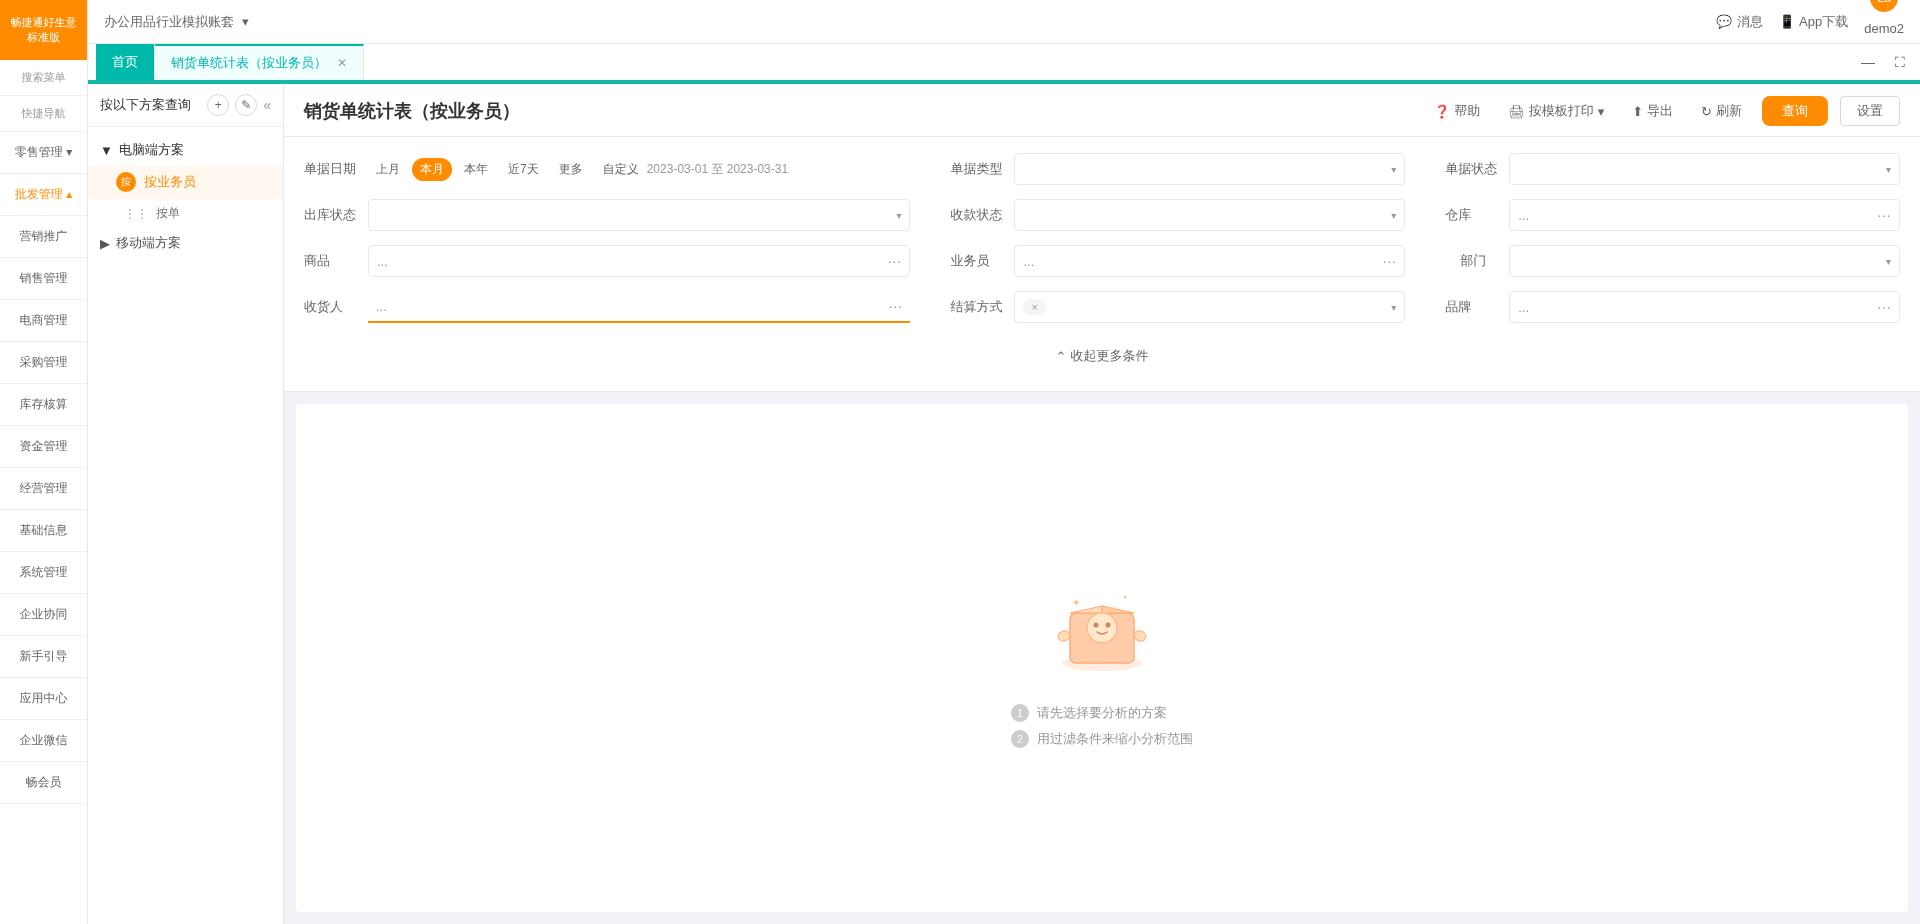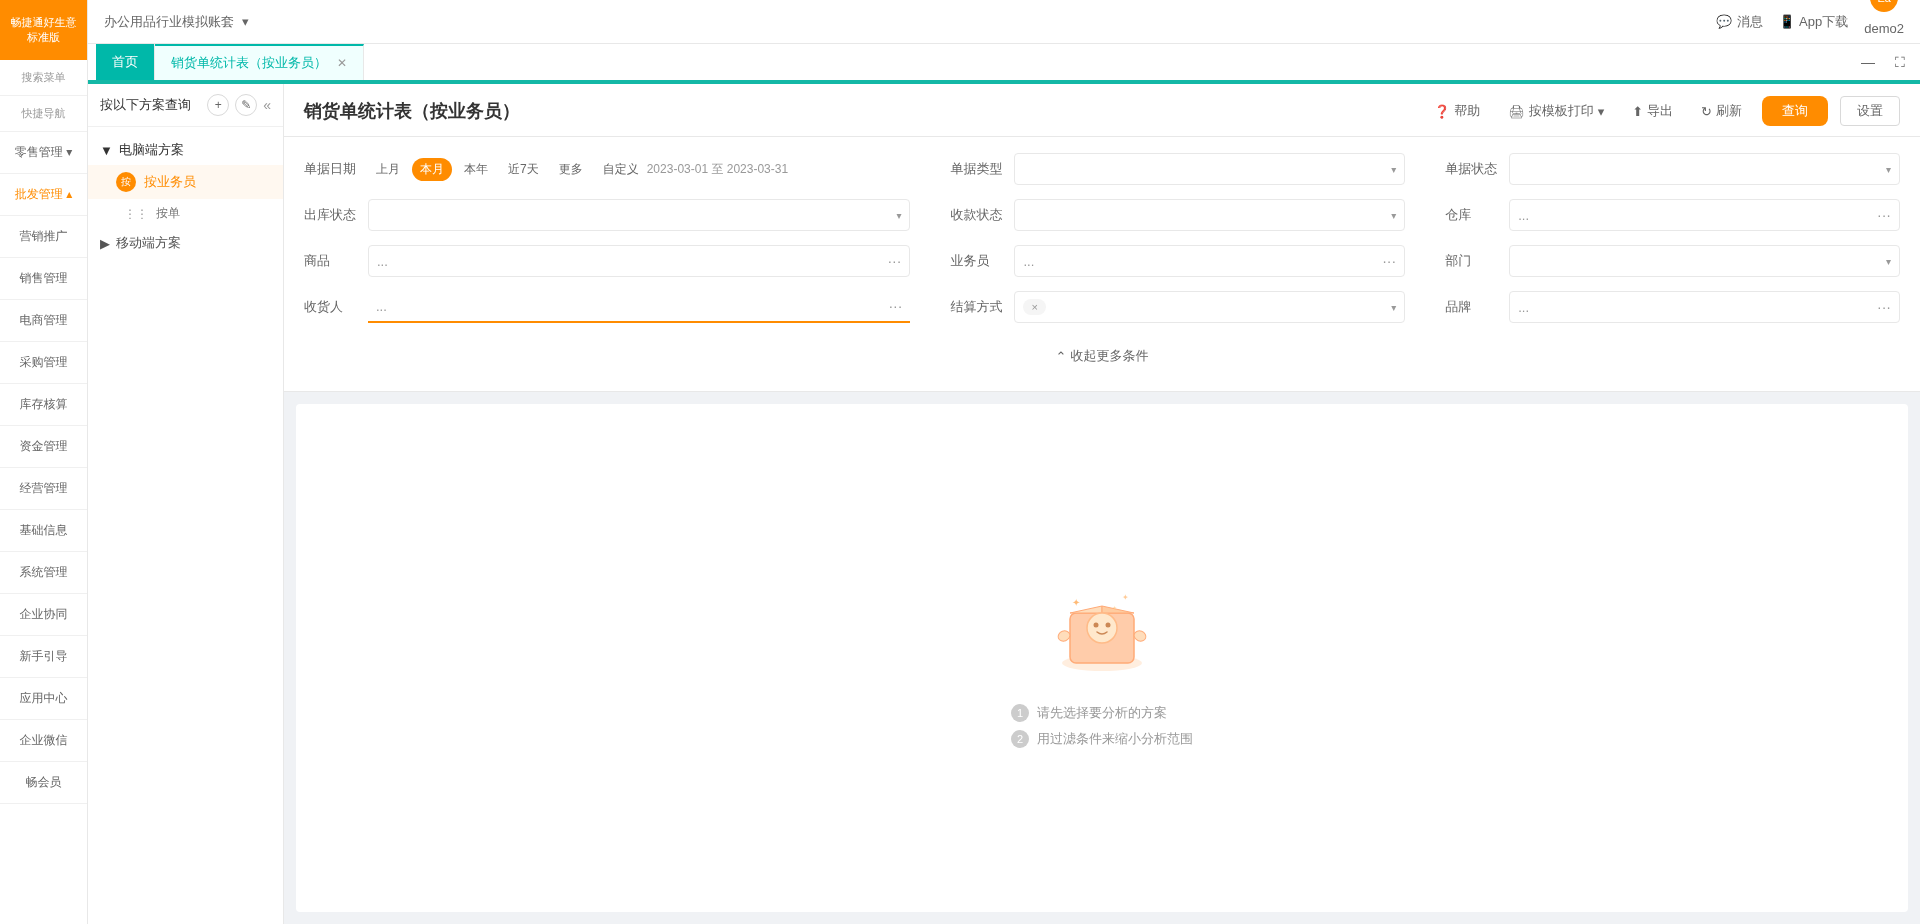--- a/index.html
+++ b/index.html
@@ -298,21 +298,21 @@
           </div>
           <div class="filter-separator"></div>
           <div class="filter-item" style="flex:1.5;">
             <span class="filter-label">业务员</span>
             <div class="filter-input">
               <span class="filter-input-text">...</span>
               <span class="filter-dots">···</span>
             </div>
           </div>
           <div class="filter-separator"></div>
-          <div class="filter-item" style="flex:1.5;">
+          <div class="filter-item" style="flex:1.5;text-align:center;">
             <span class="filter-label">部门</span>
             <div class="filter-input">
               <span class="filter-input-text"></span>
               <span class="filter-arrow">▾</span>
             </div>
           </div>
         </div>
 
         <div class="filter-row">
           <div class="filter-item" style="flex:2;">

